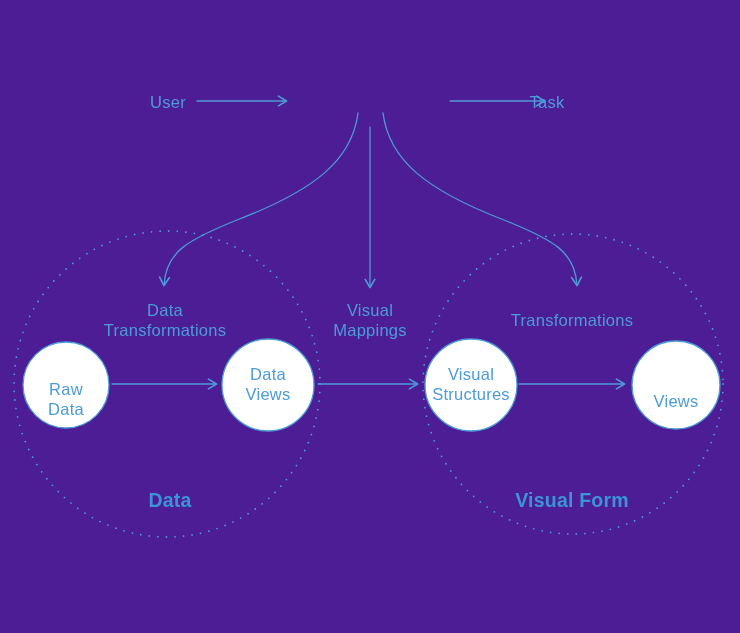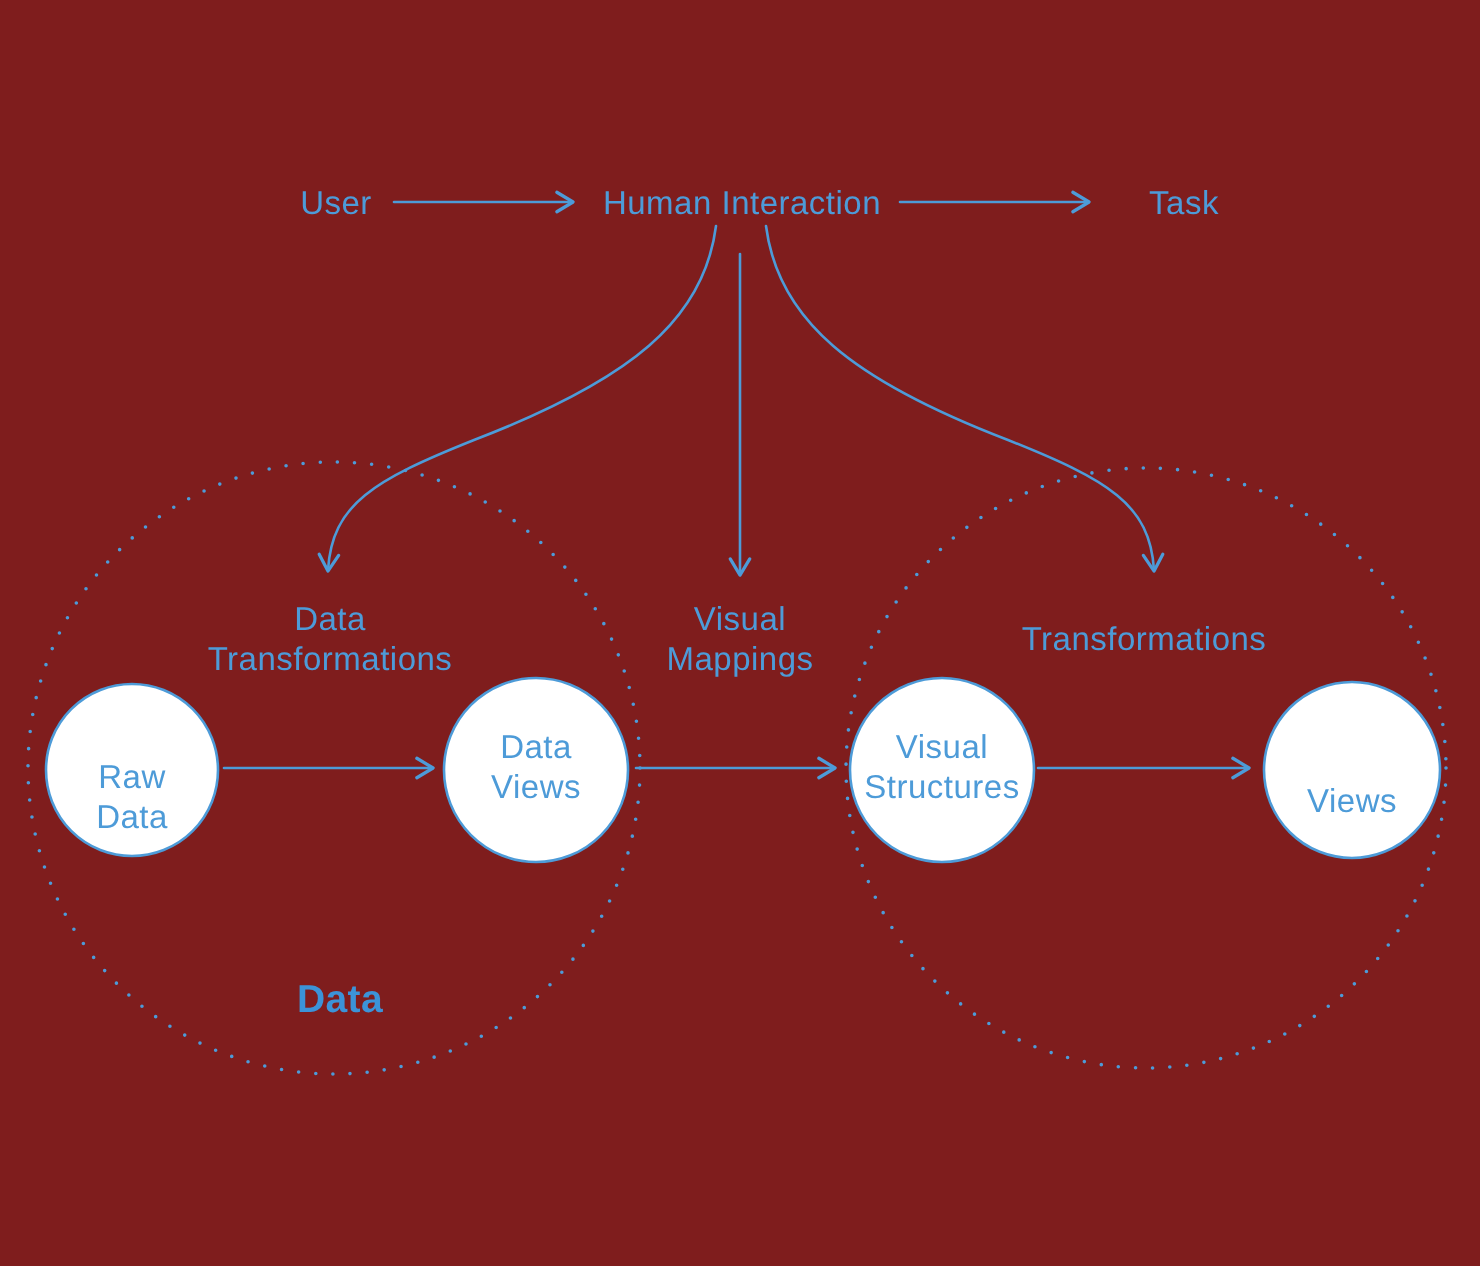--- a/index.html
+++ b/index.html
@@ -1,19 +1,19 @@
 <!DOCTYPE html>
 <html style="--blue: #4d9bd8; --blue-bold: #3c93d8;"><head>
 <meta charset="utf-8">
 <style>
   html,body{margin:0;padding:0;background:#fff;}
   .canvas{
     position:relative;
     width:740px;height:633px;
-    background:#7f1d1d;
+    background:#4c1d95;
     overflow:hidden;
     font-family:"Liberation Sans",sans-serif;
   }
   .canvas svg{position:absolute;left:0;top:0;}
   .t{
     position:absolute;
     transform:translate(-50%,-50%);
     color:var(--blue,#4d9bd8);
     font-size:16.5px;
     line-height:20px;
@@ -66,22 +66,21 @@
     <circle class="node-circle" cx="268" cy="385" r="46"></circle>
     <circle class="node-circle" cx="471" cy="385" r="46"></circle>
     <circle class="node-circle" cx="676" cy="385" r="44"></circle>
 
     <line class="flow" x1="112" y1="384" x2="216" y2="384" marker-end="url(#ah)"></line>
     <line class="flow" x1="318" y1="384" x2="417" y2="384" marker-end="url(#ah)"></line>
     <line class="flow" x1="519" y1="384" x2="624" y2="384" marker-end="url(#ah)"></line>
   </svg>
 
   <div class="t" style="left:168px;top:102px">User</div>
-  <div class="t" style="left:371px;top:102px">Human Interaction</div>
-  <div class="t" style="left:592px;top:102px">Task</div>
+  <div class="t" style="left:547px;top:102px">Task</div>
 
   <div class="t" style="left:165px;top:320px">
     <span>Data</span>
     <span>Transformations</span>
   </div>
   <div class="t" style="left:370px;top:320px">
     <span>Visual</span>
     <span>Mappings</span>
   </div>
   <div class="t" style="left:572px;top:320px">
@@ -98,14 +97,15 @@
   </div>
   <div class="t" style="left:471px;top:384px">
     <span>Visual</span>
     <span>Structures</span>
   </div>
   <div class="t" style="left:676px;top:401px">
     <span>Views</span>
   </div>
 
   <div class="t bold" style="left:170px;top:500px">Data</div>
+  <div class="t bold" style="left:572px;top:500px">Visual Form</div>
 
 </div>
 
 </body></html>

